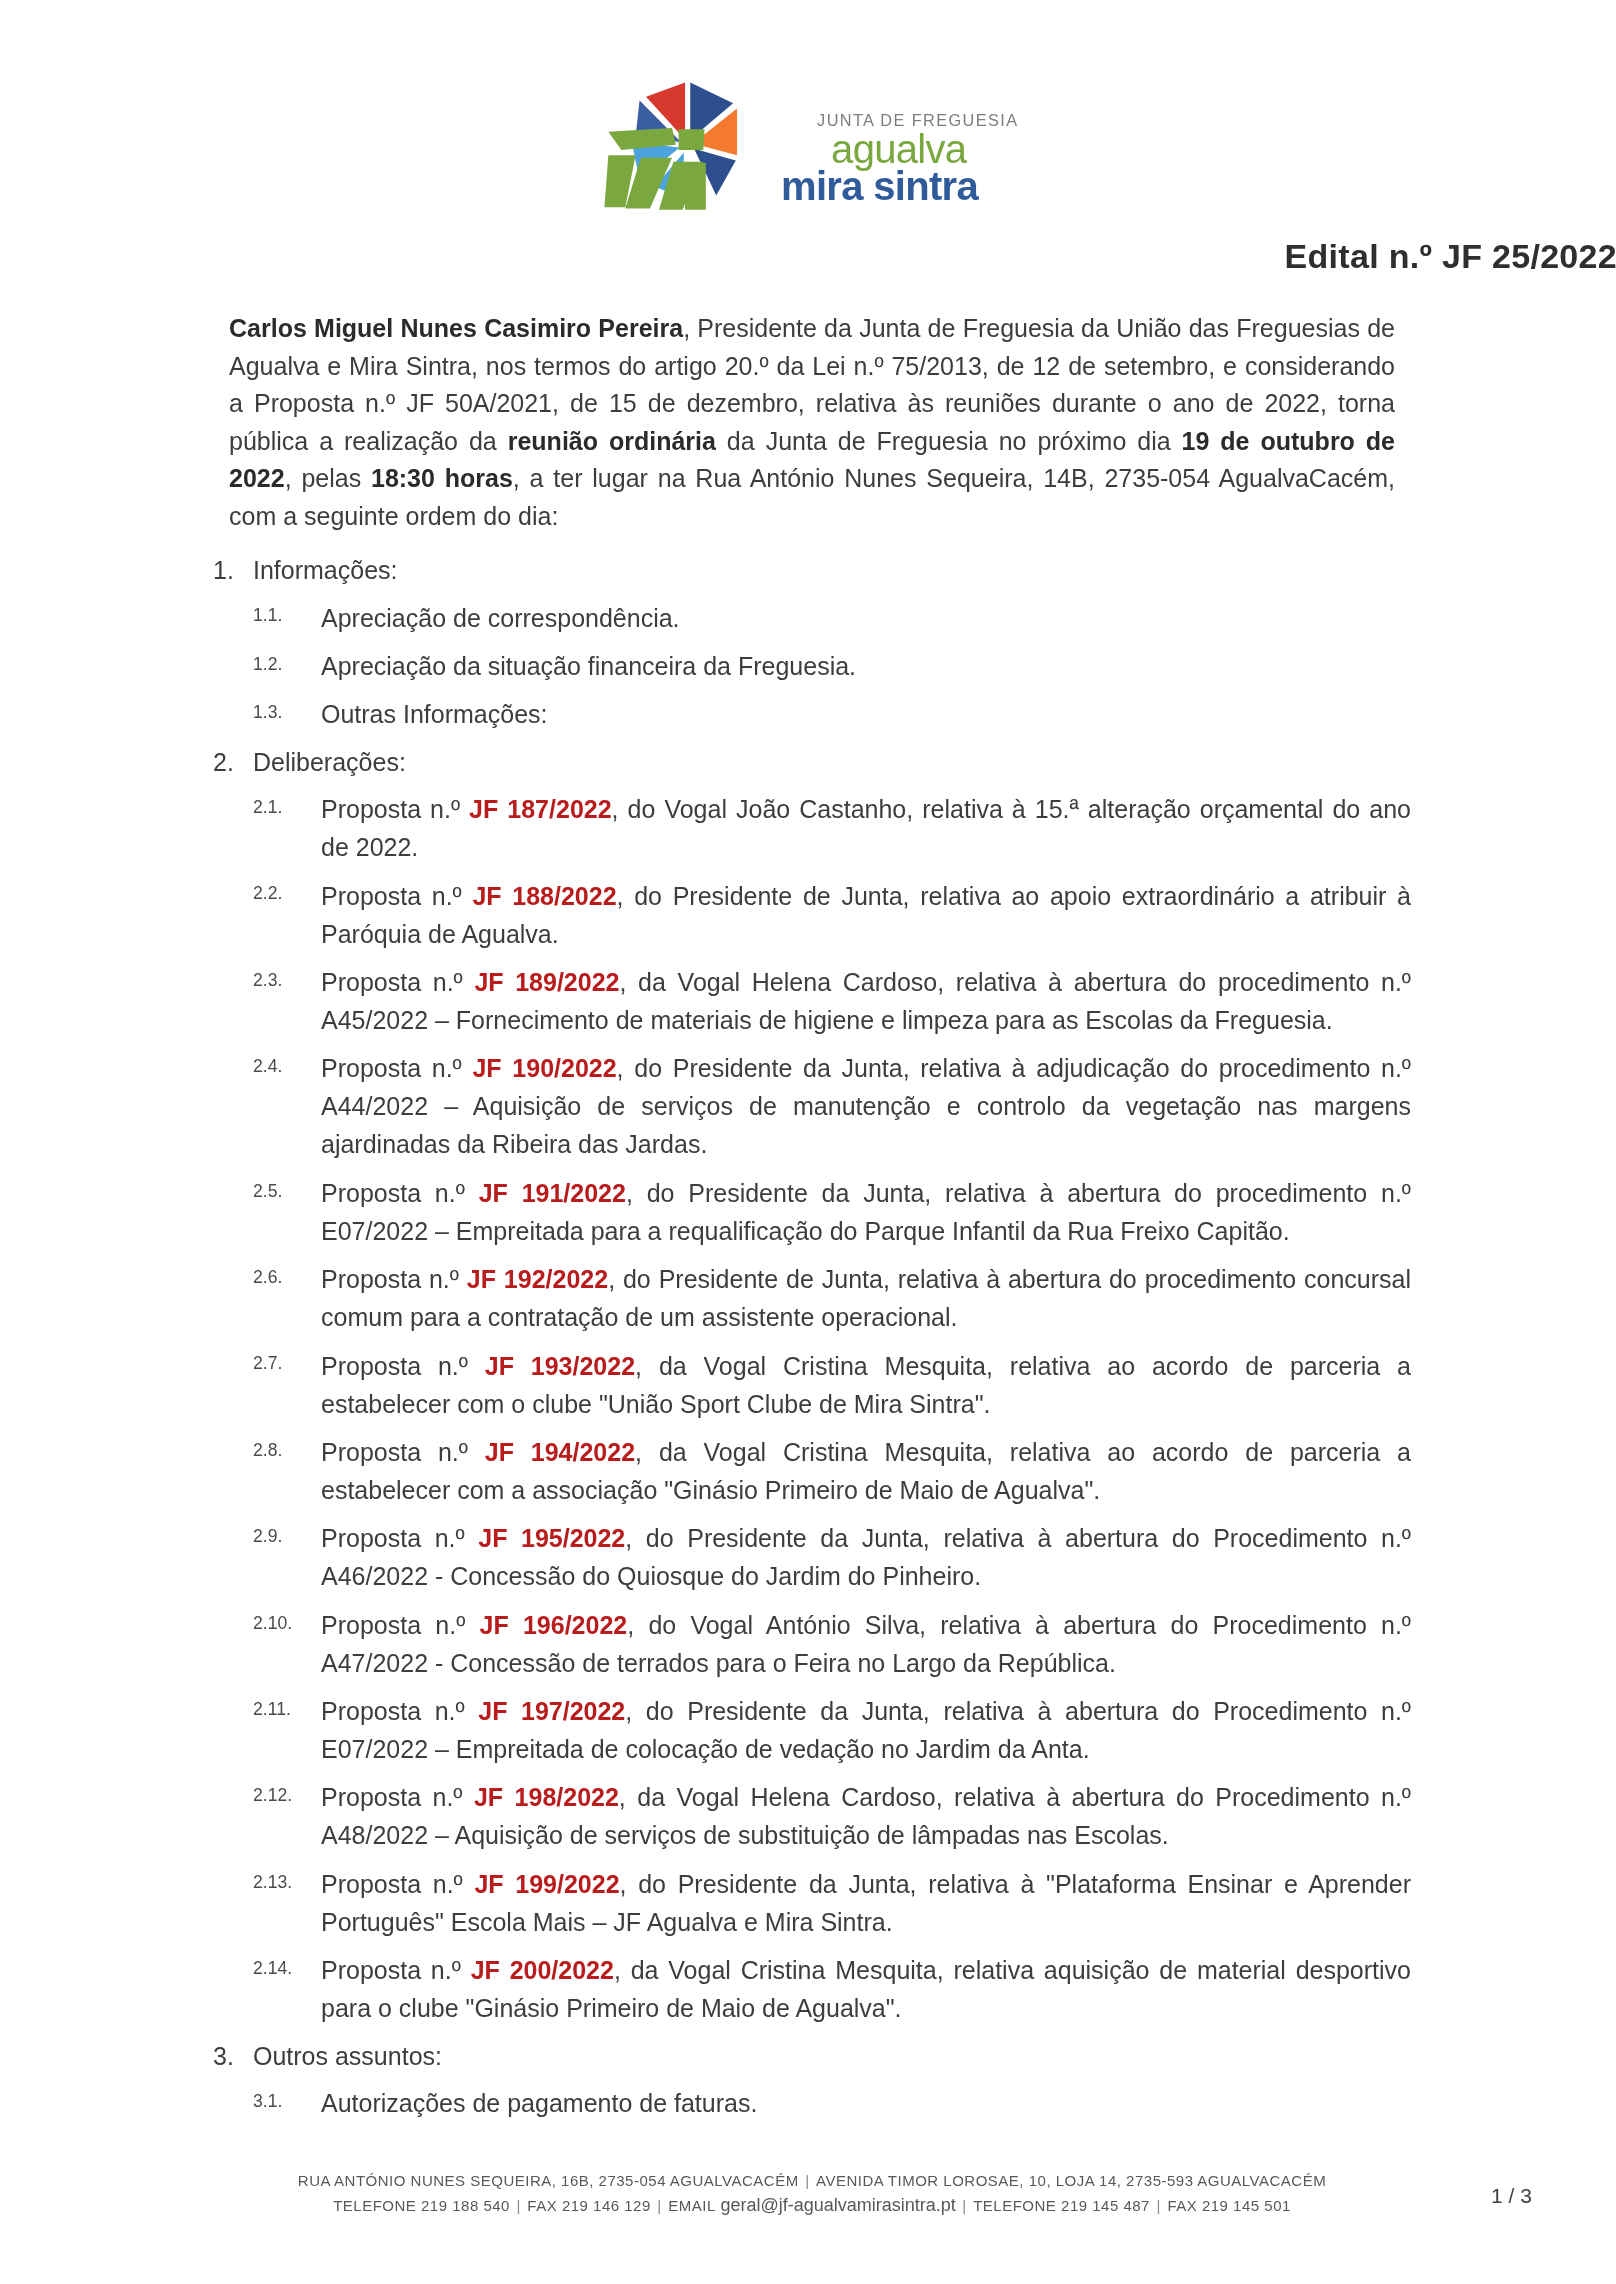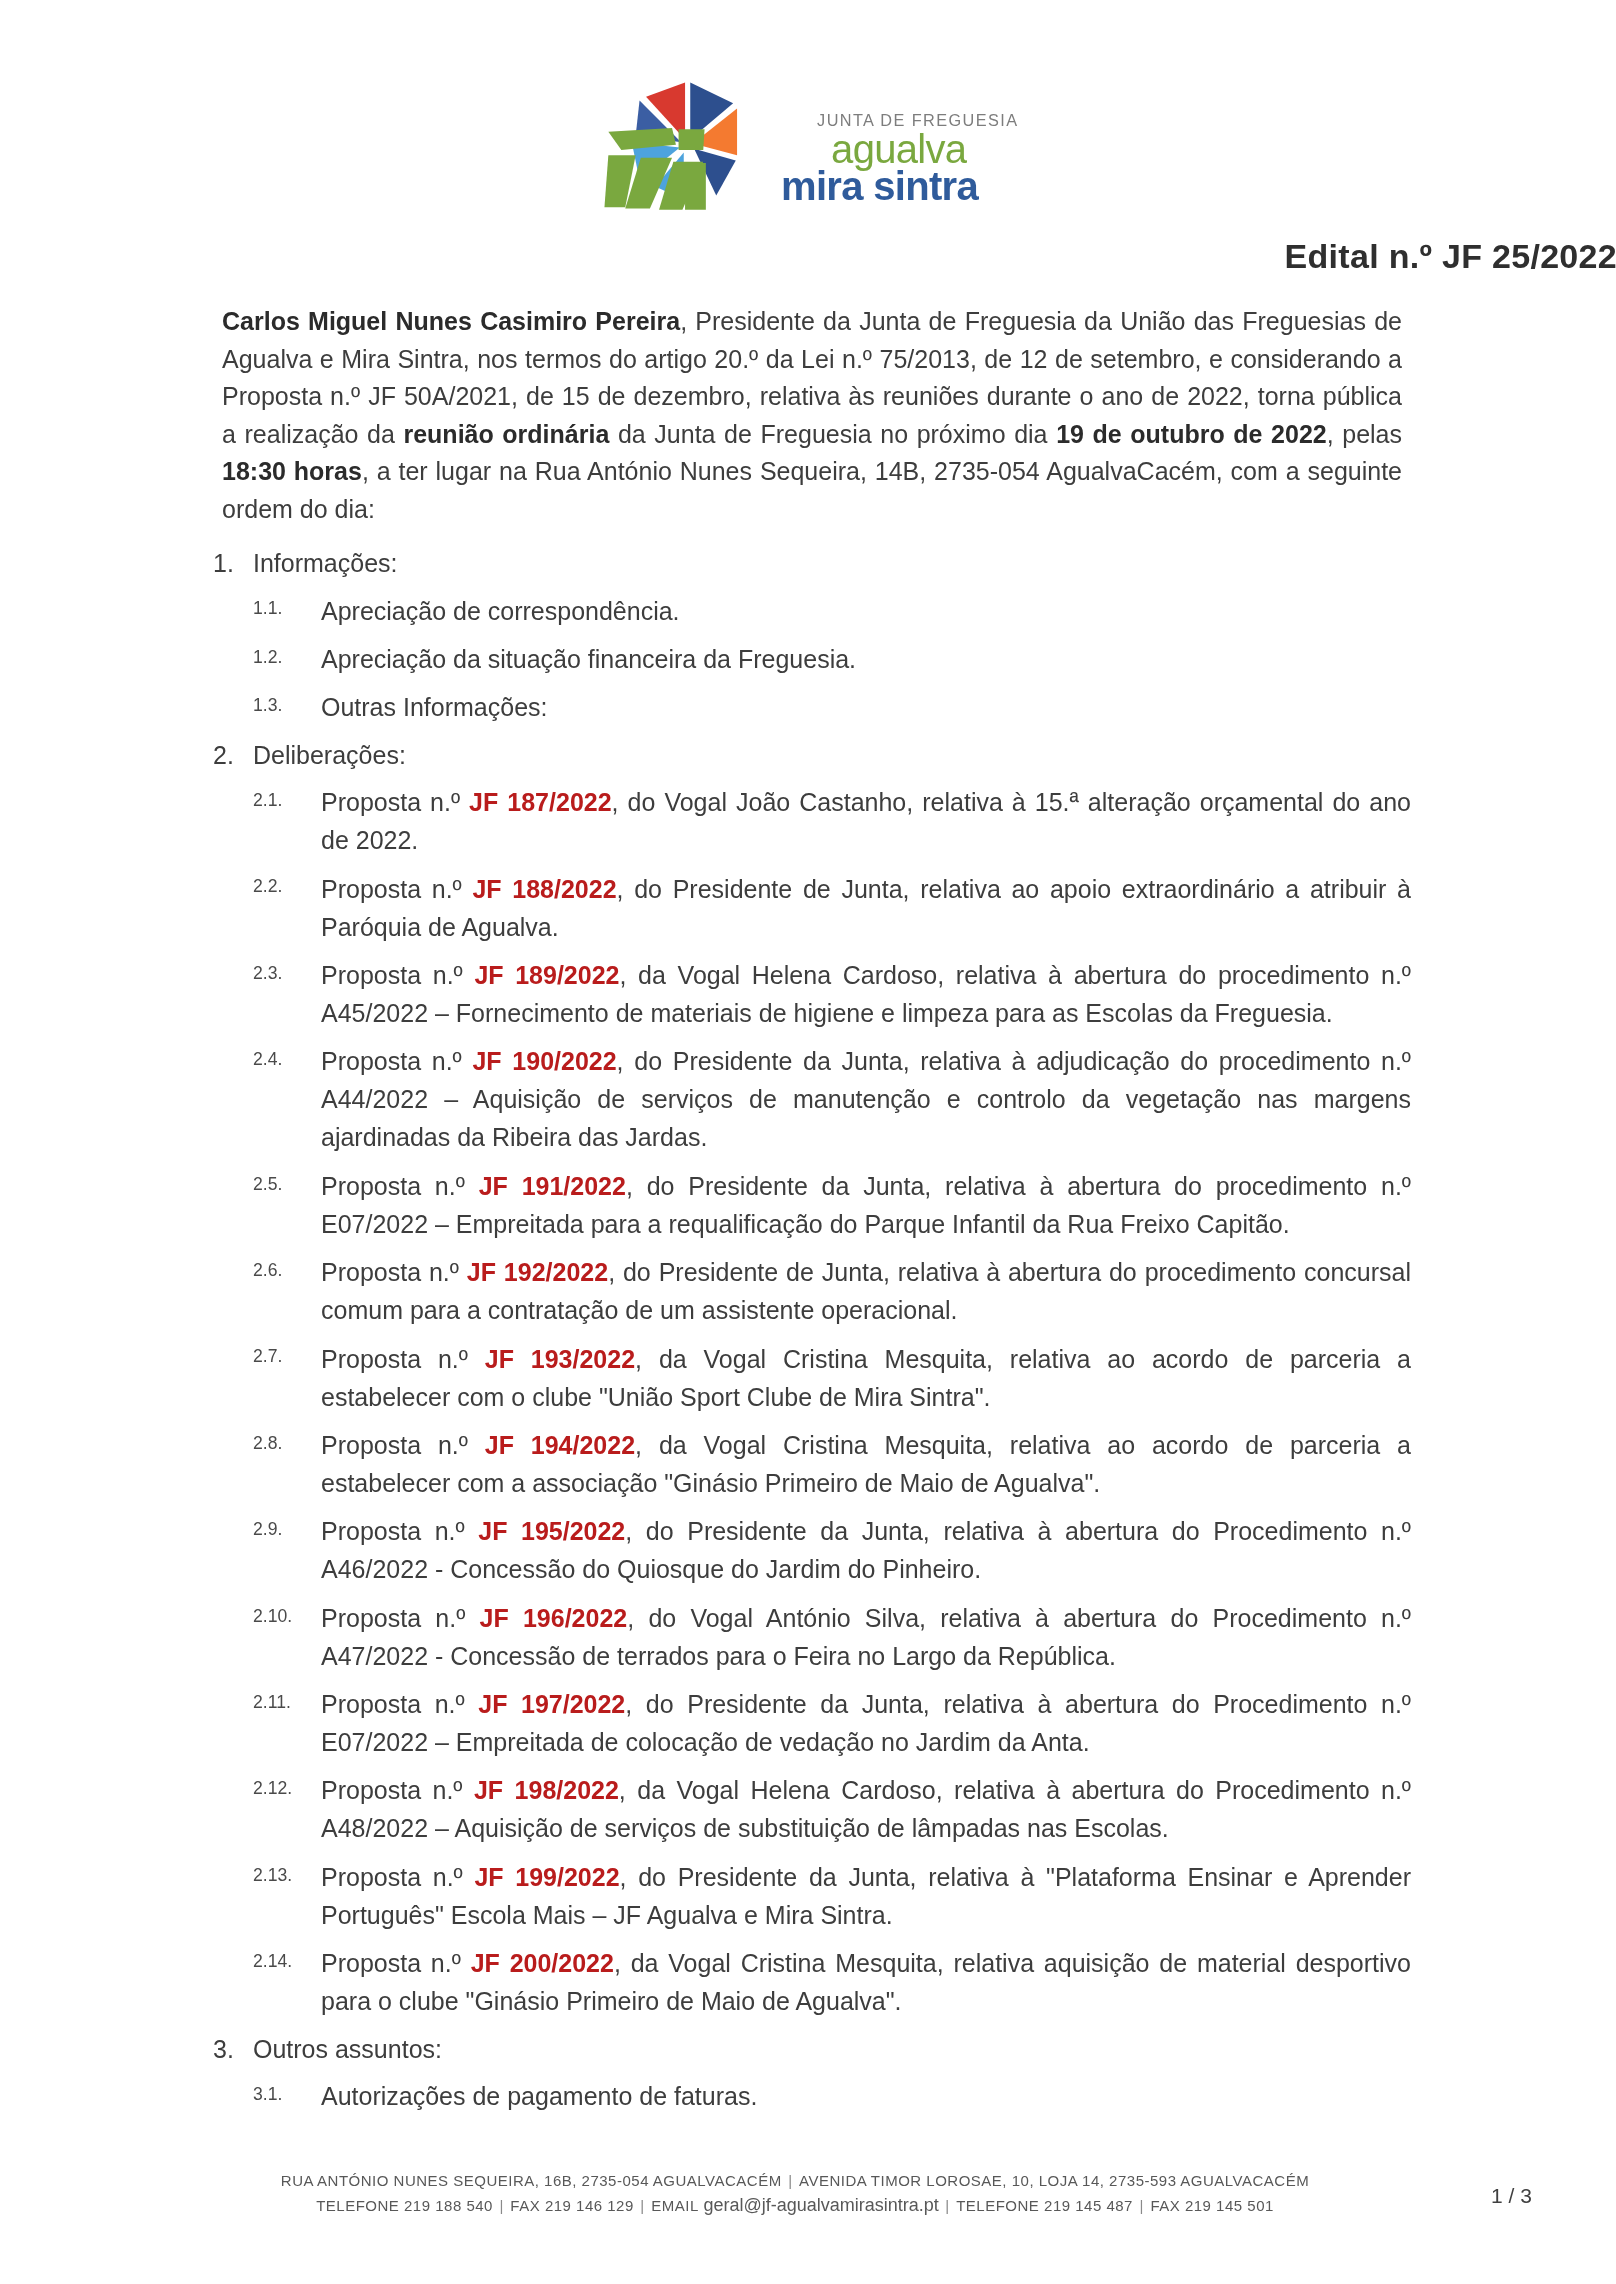--- a/index.html
+++ b/index.html
@@ -87,21 +87,21 @@
   }
 
   
   .content {
     position: absolute;
     top: 294px;
     left: 213px;
     width: 1198px;
   }
   p.intro {
-    margin: 9px;
+    margin: 16px;
     font-size: 25px;
     line-height: 1.5;
     text-align: justify;
     color: #3d3d3d;
   }
   p.intro b { font-weight: 700; color: #2b2b2b; }
 
   ol.level1 {
     list-style: none;
     margin: 17px 0 0 0;
@@ -146,21 +146,21 @@
     color: #4a4a4a;
     text-align: left;
     letter-spacing: 0px;
   }
   ol.level2 > li b { font-weight: 700; color: #b91c1c; }
   .sec-label { font-size: 25px; }
 
   
   .footer {
     position: absolute;
-    left: 196px;
+    left: 213px;
     top: 2169px;
     width: 1198px;
     border-top: 0;
   }
   .footer-line {
     font-size: 15px;
     letter-spacing: 0.5px;
     color: #585858;
     text-align: center;
     line-height: 1.55;

